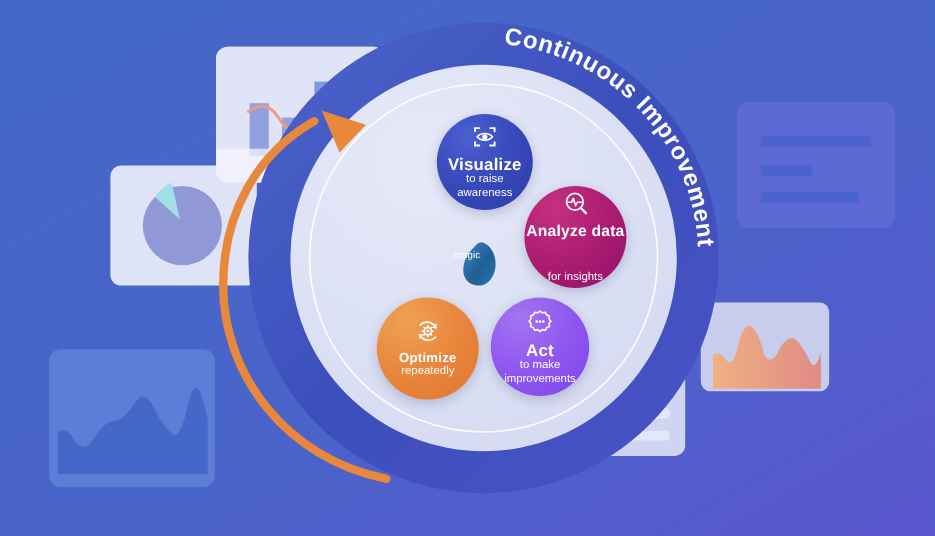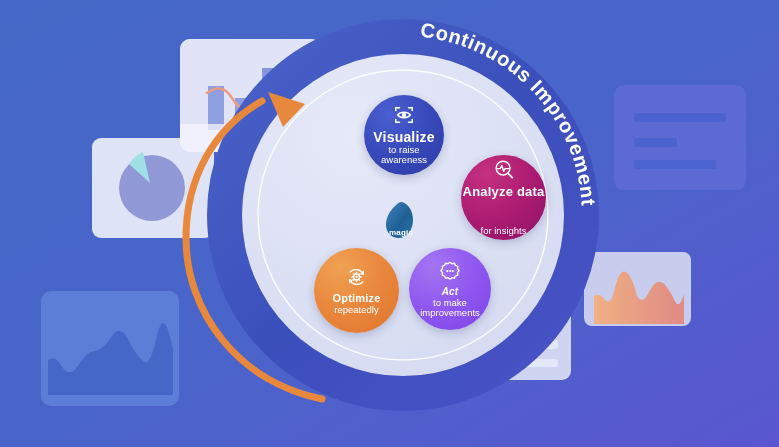--- a/index.html
+++ b/index.html
@@ -28,41 +28,41 @@
   #b-visualize .t1{font-size:14px;}
   #b-visualize .t2{font-size:9.5px;text-align:right;}
 
   
   #b-collect{left:288px;top:158px;width:80px;height:80px;
     background:radial-gradient(circle at 30% 22%,#4ec6e0 0%,#2bb5cf 45%,#14a2b9 100%);}
   #b-collect .t1{font-size:15px;}
   #b-collect .t2{font-size:9.5px;}
 
   
-  #b-analyze{left:461px;top:155px;width:85px;height:85px;
+  #b-analyze{left:437px;top:155px;width:85px;height:85px;
     background:radial-gradient(circle at 30% 22%,#c5317f 0%,#ac1c72 50%,#8e1268 100%);}
   #b-analyze .t1{font-size:13px;}
   #b-analyze .t2{font-size:9.5px;margin-top:26px;}
 
   
   #b-optimize{left:314px;top:248px;width:85px;height:85px;
     background:radial-gradient(circle at 30% 22%,#f0a152 0%,#e8863c 50%,#e0762e 100%);}
   #b-optimize .t1{font-size:11px;}
   #b-optimize .t2{font-size:9.5px;}
 
   
   #b-act{left:409px;top:248px;width:82px;height:82px;
     background:radial-gradient(circle at 30% 22%,#a474f2 0%,#8f57ef 50%,#7e44ea 100%);}
-  #b-act .t1{font-size:10px;font-style:italic;}
+  #b-act .t1{font-size:14px;}
   #b-act .t2{font-size:9.5px;}
 
   #centerlogo{position:absolute;left:378px;top:197px;width:46px;height:46px;}
   #centerlogo .lbl{
-    position:absolute;left:0;top:31px;width:46px;text-align:center;
-    color:#ffffff;font-size:8px;font-weight:bold;letter-spacing:.2px;
+    position:absolute;left:0;top:11px;width:46px;
+    color:#ffffff;font-size:8px;font-weight:normal;letter-spacing:.2px;
   }
   .nosel{user-select:none;}
 </style>
 </head>
 <body>
 
 <div id="stage">
 
   <svg id="bgsvg" viewBox="0 0 779 447">
     <defs>

